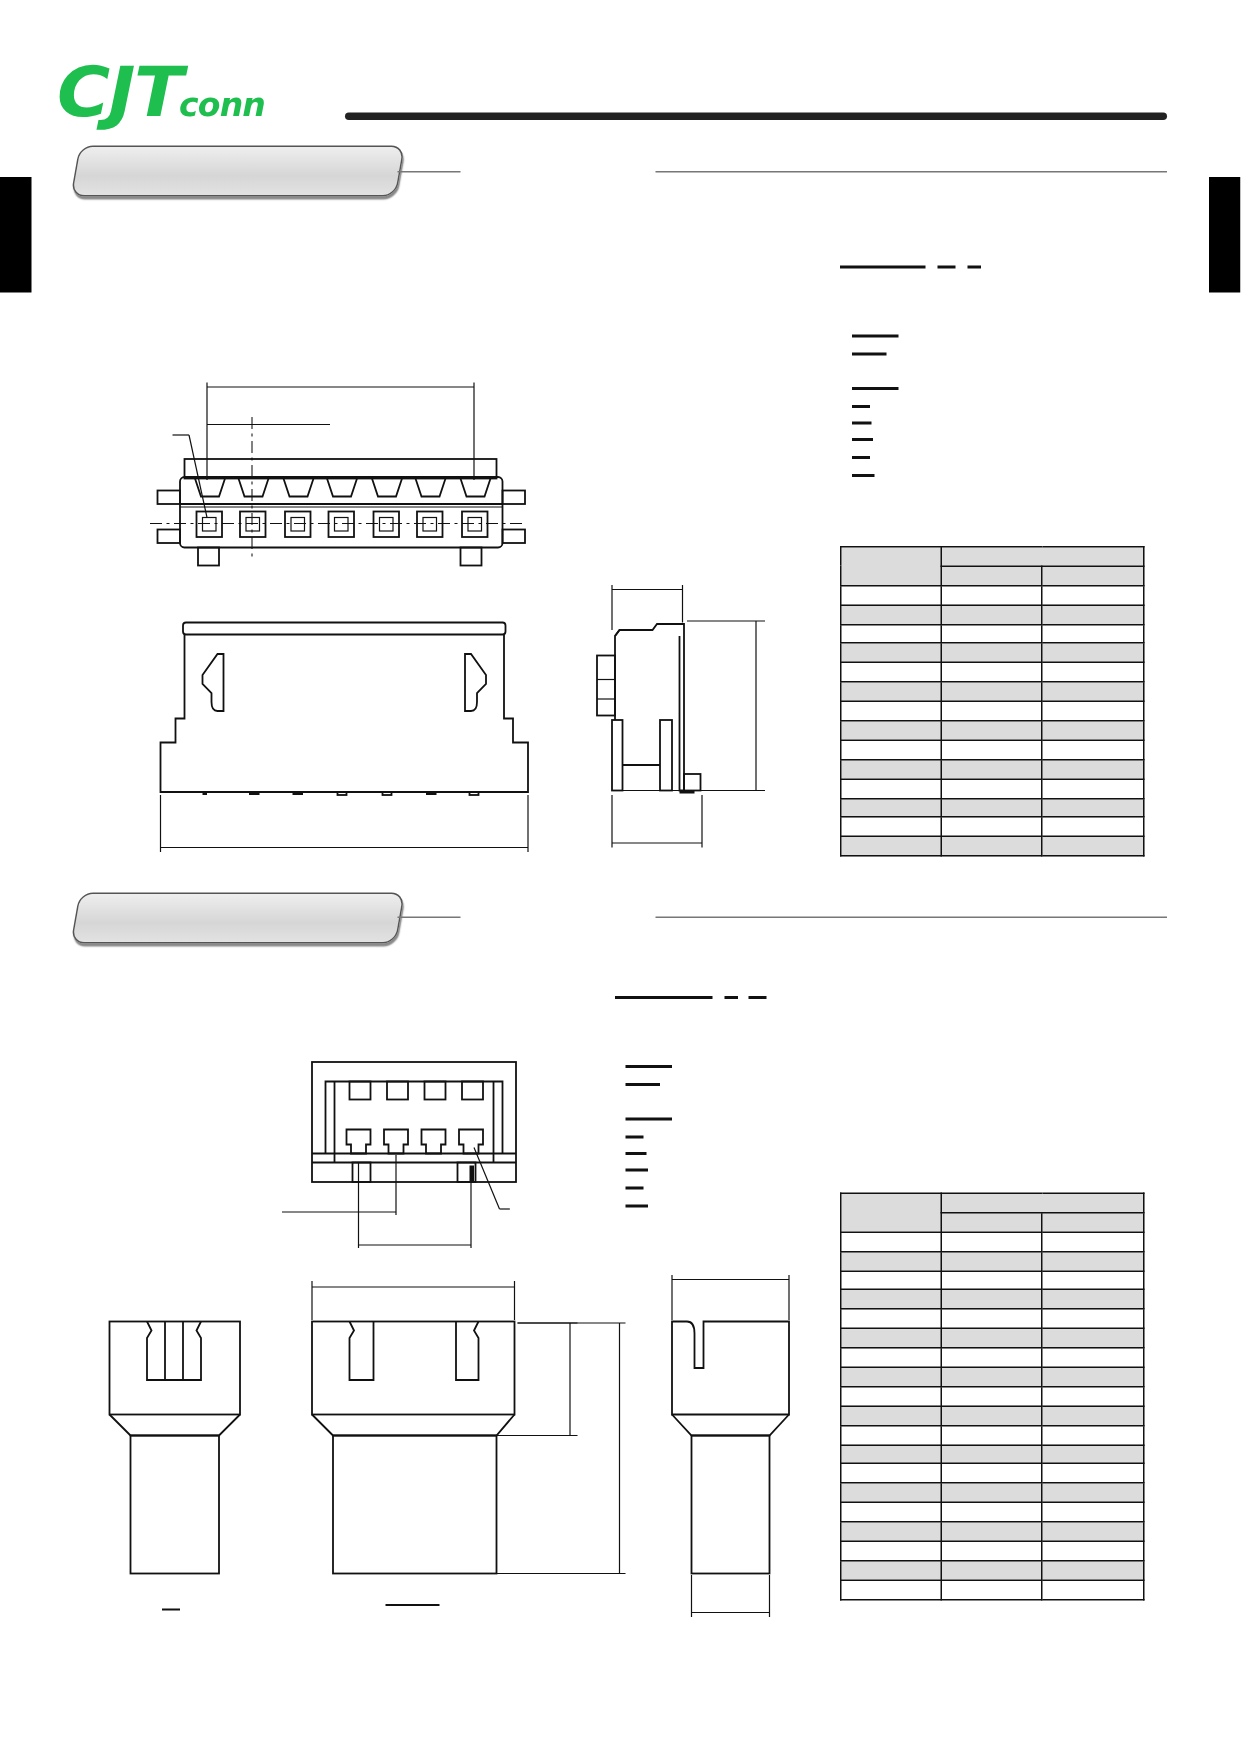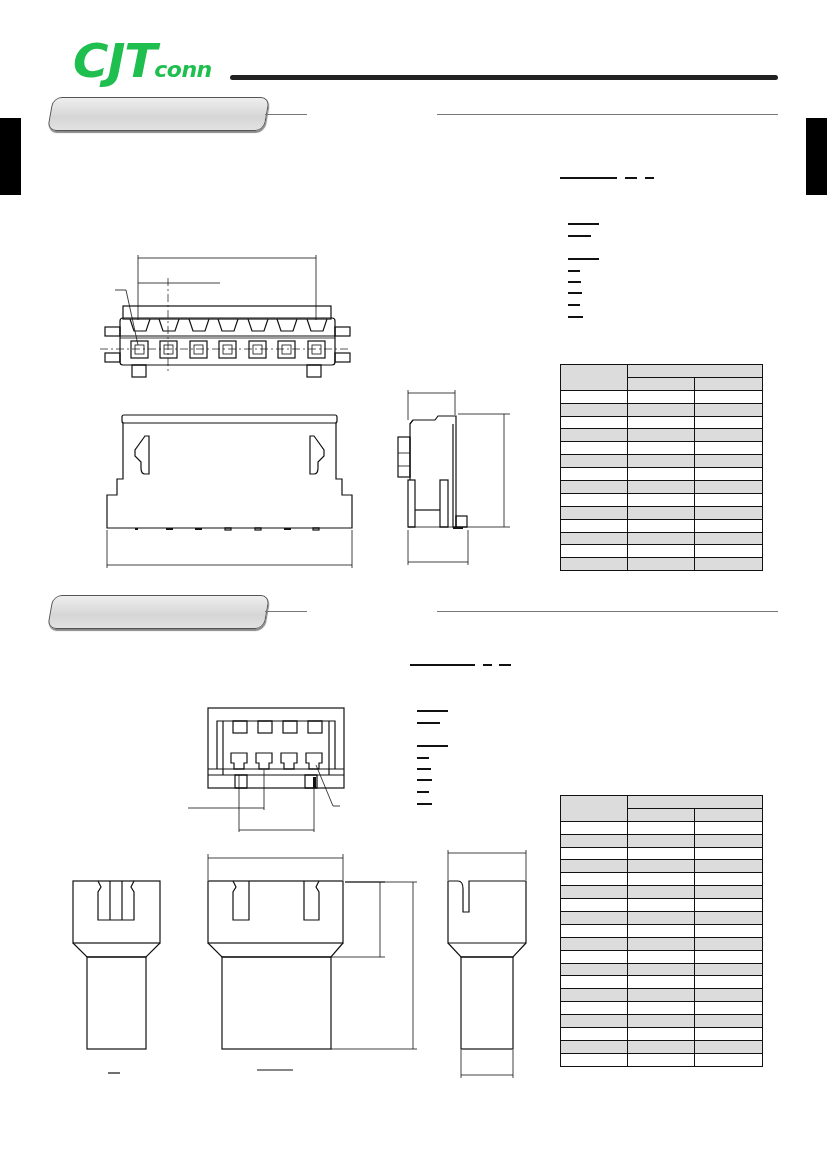--- a/index.html
+++ b/index.html
@@ -1,18 +1,18 @@
 <!DOCTYPE html>
 <html><head>
 <meta charset="utf-8">
 <style>
   html, body { margin: 0; padding: 0; background: #ffffff; }
   body { width: 827px; height: 1169px; position: relative; overflow: hidden; font-family: "Liberation Sans", sans-serif; }
   .abs { position: absolute; }
-  .logo { left: 75px; top: 38px; font-family: "DejaVu Sans", sans-serif; font-weight: bold; font-style: italic; color: #1fbf4f; letter-spacing: -1px; line-height: 1; }
+  .logo { left: 40px; top: 38px; font-family: "DejaVu Sans", sans-serif; font-weight: bold; font-style: italic; color: #1fbf4f; letter-spacing: -1px; line-height: 1; }
   .logo .big { font-size: 46px; transform: scaleX(1.05); display: inline-block; }
   .logo .small { font-size: 22px; letter-spacing: -0.5px; }
   .top-rule { left: 230px; top: 75px; width: 548px; height: 5px; background: #222; border-radius: 3px; }
   .section-tab { width: 215px; height: 32px; border: 1.5px solid #555; border-radius: 9px; background: linear-gradient(#eeeeee, #d6d6d6 60%, #e2e2e2); transform: skewX(-10deg); box-shadow: 1px 2px 1px #888; }
   .hline { height: 1px; background: #777; }
   .side-block { background: #000; }
   .ul { position: absolute; height: 1.5px; background: #111; }
   table.spec { position: absolute; border-collapse: collapse; table-layout: fixed; }
   table.spec td { border: 1.5px solid #111; padding: 0; height: 11.9px; font-size: 8px; }
   table.spec tr.g td { background: #dcdcdc; }

